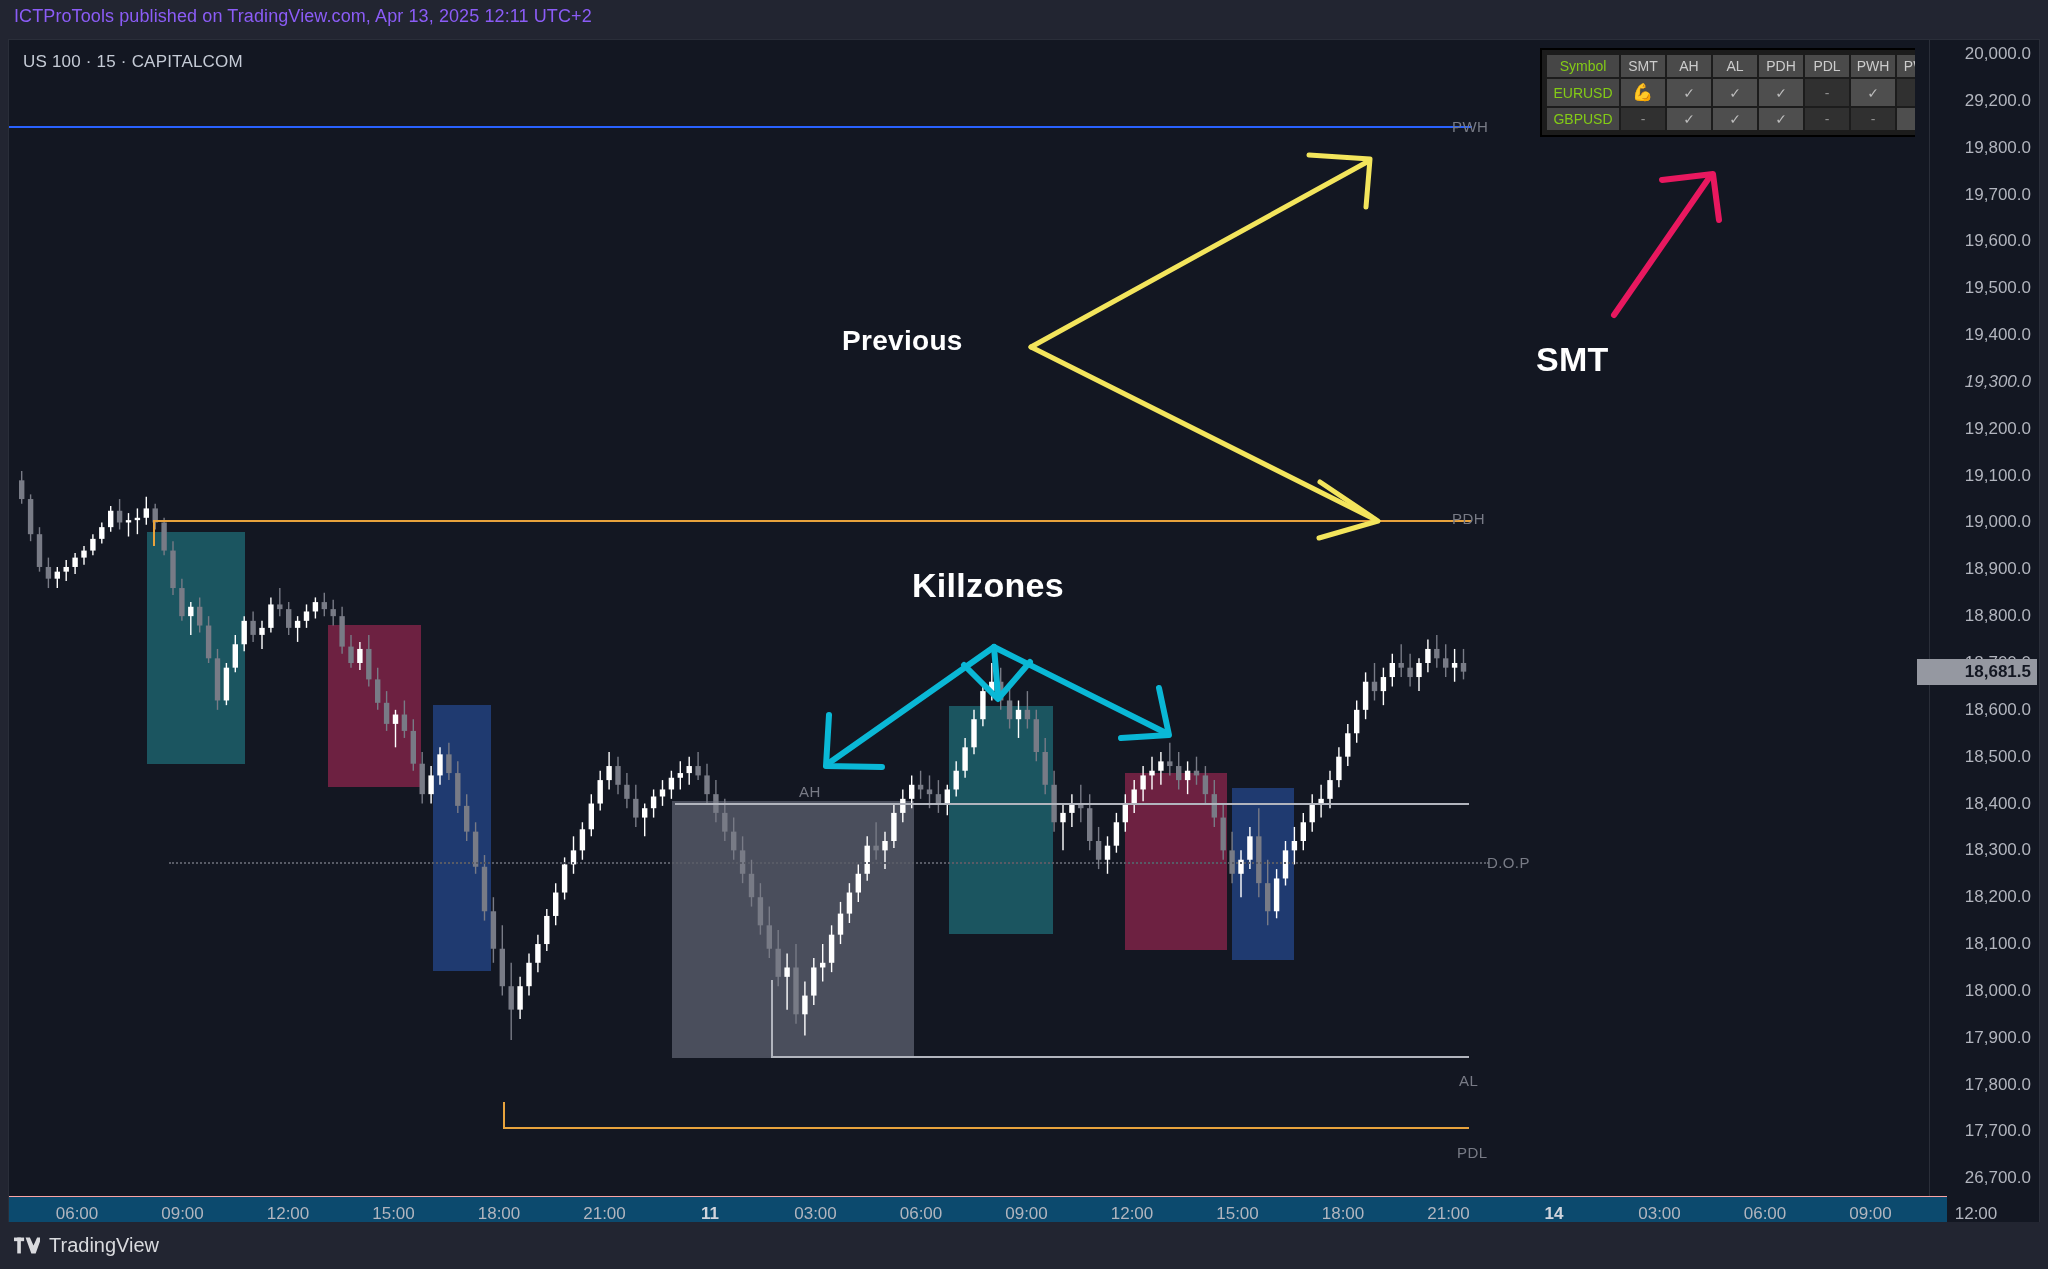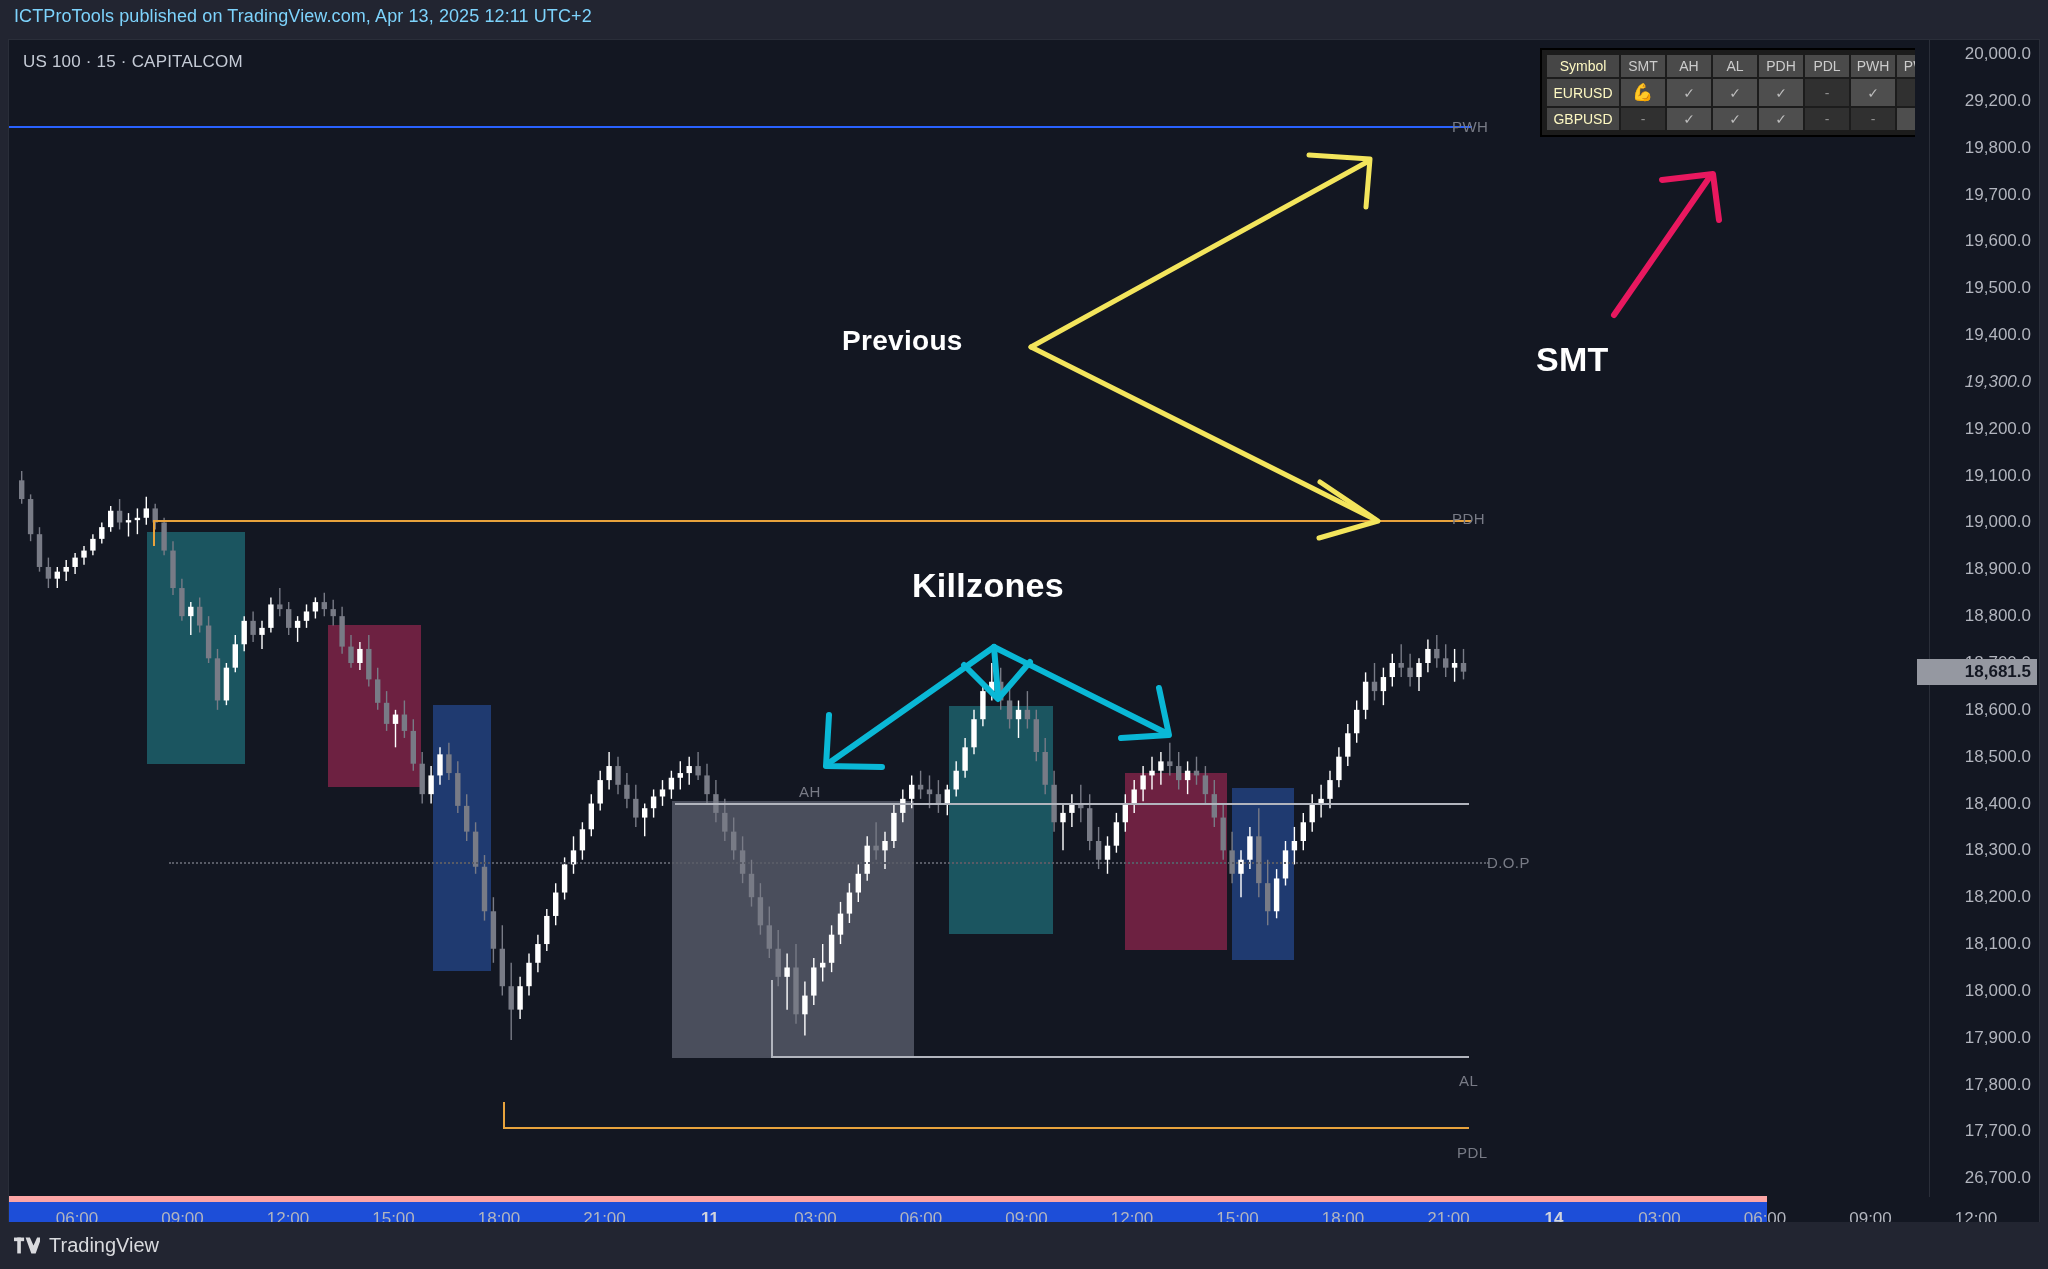--- a/index.html
+++ b/index.html
@@ -7,21 +7,21 @@
   body {
     width:2048px; height:1269px;
     font-family:"Liberation Sans", sans-serif;
     overflow:hidden; position:relative;
     background:#222531;
   }
 
   
   #publisher-bar{
     position:absolute; left:0; top:0; width:2048px; height:32px;
-    background:#222531; color:#7dd3fc;
+    background:#222531; color:#8b5cf6;
     font-size:18px; display:flex; align-items:center;
     padding-left:14px; letter-spacing:.1px;
   }
 
   
   #chart-frame{
     position:absolute; left:8px; top:32px;
     width:2032px; height:1190px;
     background:#131722;
     border:1px solid #2a2e39;
@@ -55,23 +55,23 @@
     position:absolute; right:2px; width:120px; height:26px;
     background:#9598a1; color:#131722;
     font-size:17px; font-weight:bold;
     display:flex; align-items:center; justify-content:flex-end;
     padding-right:6px; transform:translateY(-50%);
   }
 
   
   #time-scale{
     position:absolute; left:0; bottom:0;
-    width:1758px; height:32px;
-    border-top:6px solid #fca5a5;
-    background:#1d4ed8;
+    width:1938px; height:32px;
+    border-top:1px solid #fca5a5;
+    background:#0c4a6e;
   }
   .time-tick{
     position:absolute; top:7px;
     color:#b2b5be; font-size:17px;
     transform:translateX(-50%); white-space:nowrap;
   }
   .time-tick.bold{ color:#d1d4dc; font-weight:bold; }
 
   
   .kz{ position:absolute; }
@@ -100,21 +100,21 @@
     background:#1c1c1c; border:2px solid #000;
     padding:3px;
   }
   #smt-table table{ border-collapse:separate; border-spacing:2px; }
   #smt-table td{
     font-size:14px; text-align:center; color:#b8b8b8;
     padding:3px 0; min-width:40px; height:22px;
     background:#3a3a3a;
   }
   #smt-table td.hdr{ background:#4a4a4a; color:#cccccc; min-width:44px; }
-  #smt-table td.sym{ background:#464646; color:#fef9c3; min-width:72px; padding:0 6px; }
+  #smt-table td.sym{ background:#464646; color:#84cc16; min-width:72px; padding:0 6px; }
   #smt-table td.on{ background:#4e4e4e; color:#bdbdbd; }
   #smt-table td.off{ background:#303030; color:#8e8e8e; }
   #smt-table td.flex{ background:#4a4a4a; font-size:17px; }
 
   
   #tv-bar{
     position:absolute; left:0; bottom:0; width:2048px; height:47px;
     background:#222531; display:flex; align-items:center; padding-left:14px;
     gap:9px;
   }

